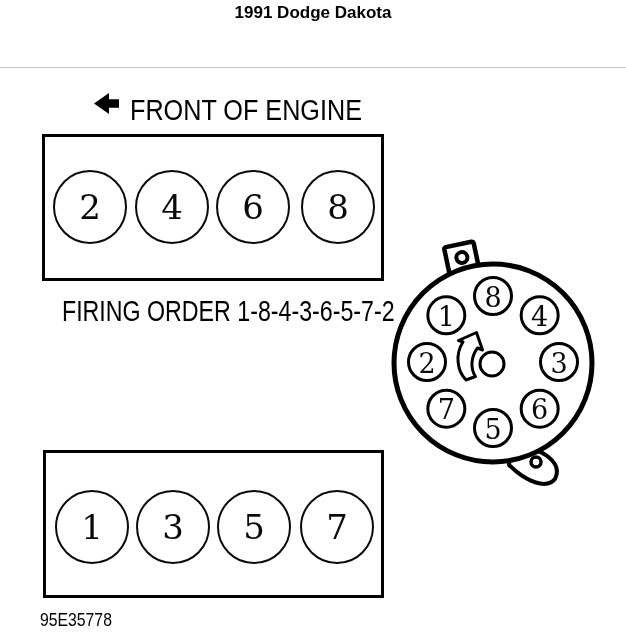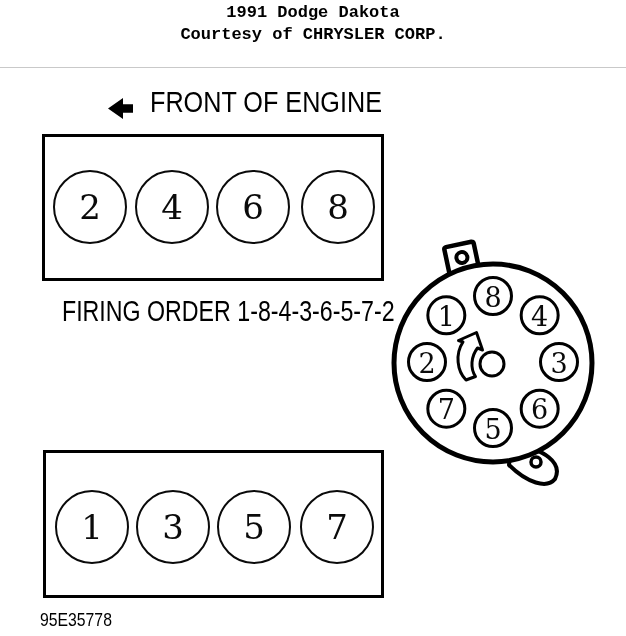--- a/index.html
+++ b/index.html
@@ -4,26 +4,26 @@
 <style>
   html,body{margin:0;padding:0;}
   body{
     width:626px;height:636px;position:relative;background:#ffffff;
     font-family:"Liberation Sans",sans-serif;color:#000;
     overflow:hidden;
   }
   
   .hdr{
     position:absolute;top:2px;left:0;width:626px;text-align:center;
-    font-family:Liberation Mono, monospace;font-weight:bold;font-size:17px;
+    font-family:Liberation Sans, sans-serif;font-weight:bold;font-size:17px;
     line-height:22px;color:#000;
   }
   .divider{position:absolute;top:67px;left:0;width:626px;height:1px;background:#c9c9c9;}
   
-  .foe{position:absolute;left:108px;top:93px;display:flex;align-items:flex-end;height:26px;gap:6px;}
+  .foe{position:absolute;left:94px;top:93px;display:flex;align-items:flex-start;height:26px;}
   .foe .arrow{width:27px;height:21px;flex:0 0 auto;margin-right:9px;}
   .foe .lbl{
     font-size:30px;letter-spacing:0px;white-space:nowrap;
     transform:scaleX(0.84);transform-origin:left center;
   }
   
   .bank{position:absolute;border:3px solid #000;box-sizing:border-box;background:#fff;}
   .bank.top{left:42px;top:134px;width:342px;height:147px;}
   .bank.bottom{left:43px;top:450px;width:341px;height:148px;}
   .cyl{
@@ -49,21 +49,20 @@
   .figid{
     position:absolute;left:40px;top:609px;font-size:19px;white-space:nowrap;
     transform:scaleX(0.83);transform-origin:left center;
   }
 </style>
 </head>
 <body>
 
 <div class="hdr">
   <div>1991 Dodge Dakota</div>
-  <div>Courtesy of CHRYSLER CORP.</div>
 </div>
 <div class="divider"></div>
 
 <div class="foe">
   <svg class="arrow" viewBox="0 0 27 21">
     <polygon points="0,10.5 15,0 15,6.2 25,6.2 25,14.8 15,14.8 15,21" fill="#000"></polygon>
   </svg>
   <span class="lbl">FRONT OF ENGINE</span>
 </div>
 

